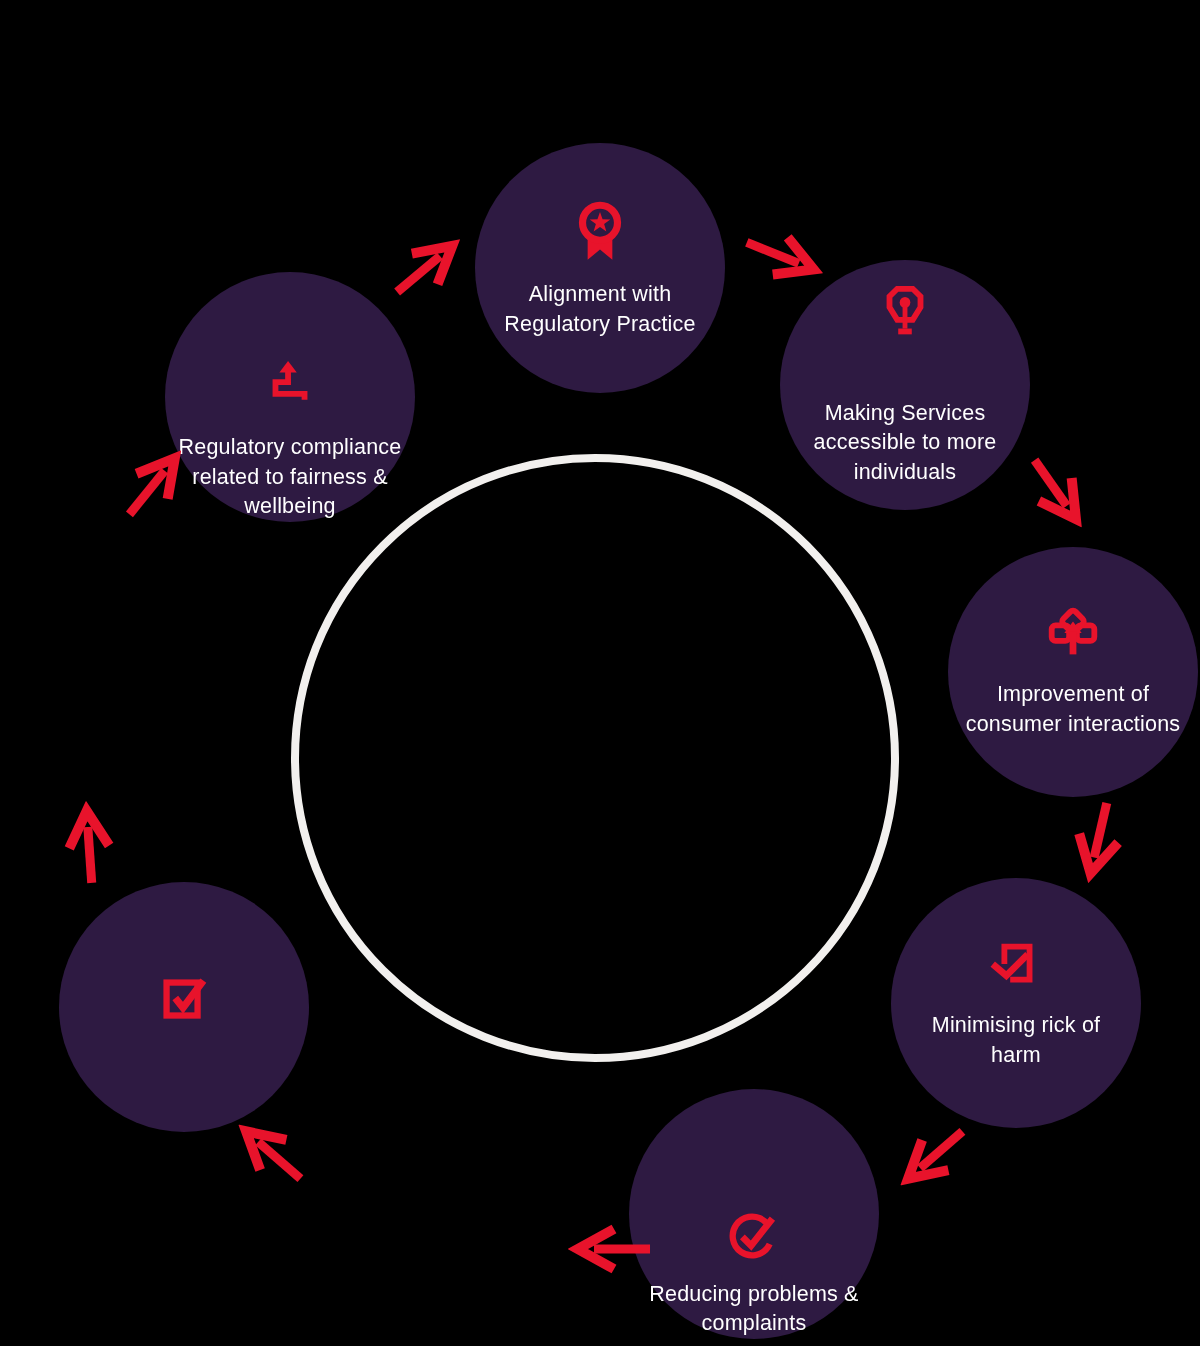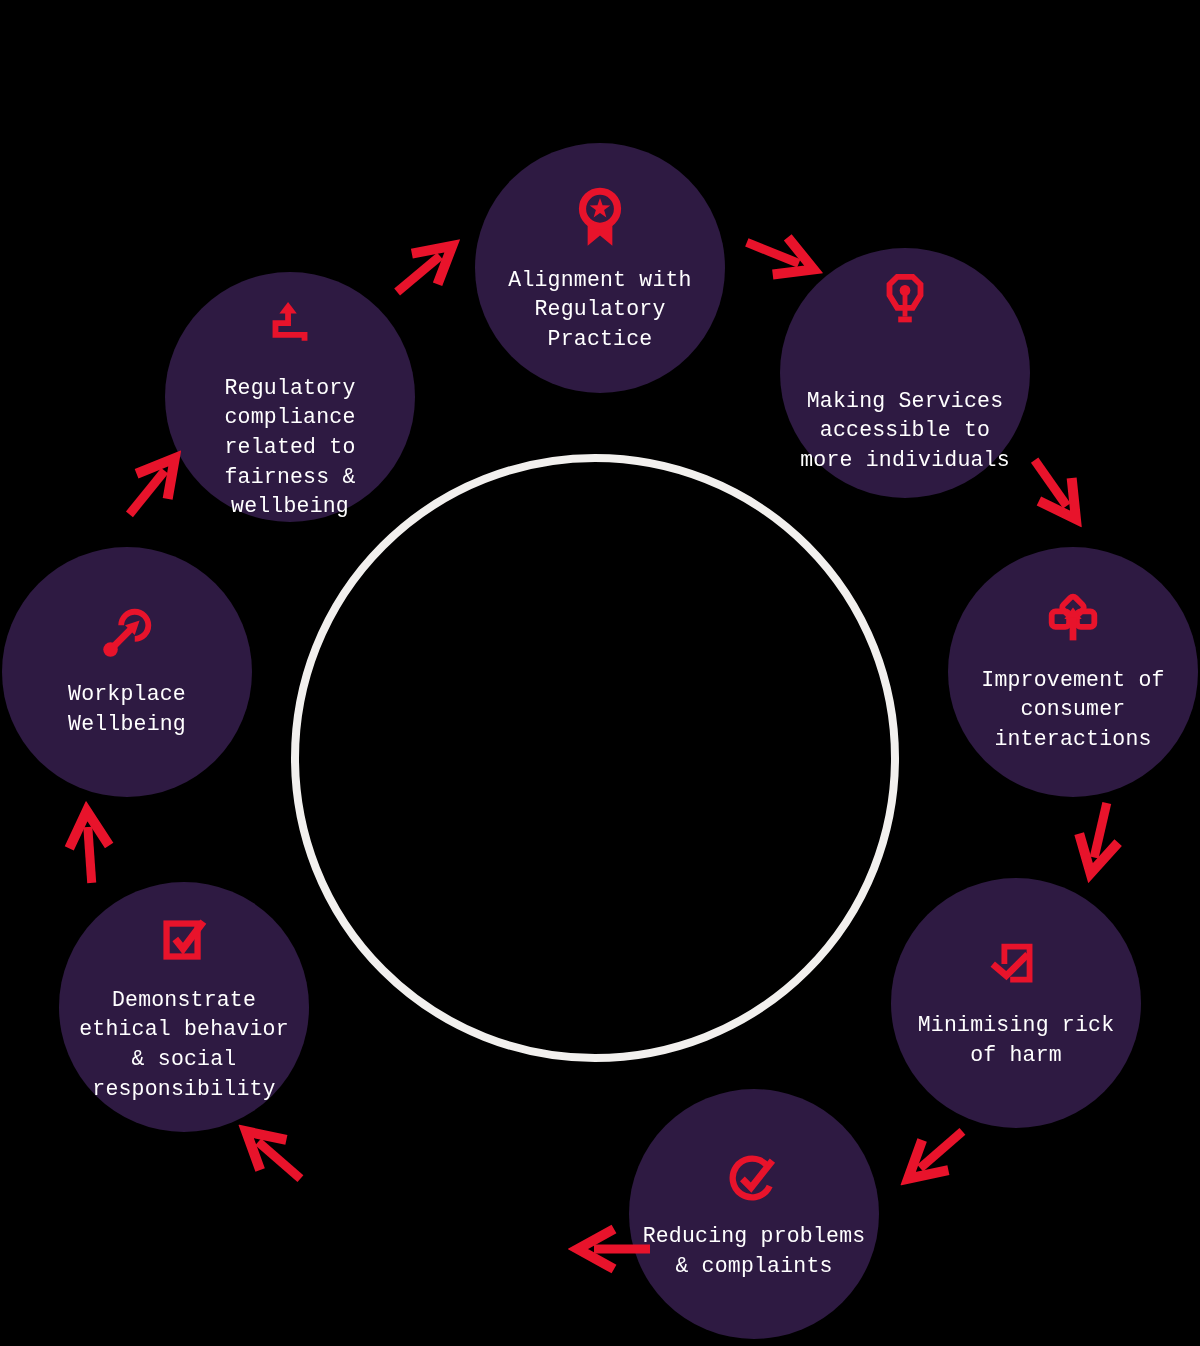--- a/index.html
+++ b/index.html
@@ -10,21 +10,21 @@
     --ring:#f2f0ee;
   }
   html,body{margin:0;padding:0;}
   body{background:var(--background);}
   .stage{
     position:relative;
     width:1200px;
     height:1346px;
     background:var(--background);
     overflow:hidden;
-    font-family:Liberation Mono, monospace;
+    font-family:Liberation Sans, sans-serif;
   }
   .center-ring{
     position:absolute;
     left:291px; top:454px;
     width:608px; height:608px;
     border:8px solid var(--ring);
     border-radius:50%;
     box-sizing:border-box;
   }
   .node{
@@ -47,24 +47,24 @@
   }
   .node .label{
     color:var(--label-text);
     font-size:21.5px;
     line-height:1.38;
     letter-spacing:.2px;
     font-weight:400;
   }
   
   .n1{left:475px; top:143px;}
-  .n2{left:780px; top:248px;gap:40px;}
+  .n2{left:780px; top:260px;gap:40px;}
   .n3{left:948px; top:547px;}
   .n4{left:891px; top:878px;}
-  .n5{left:629px; top:1089px;}
+  .n5{left:629px; top:1089px;justify-content:flex-end;}
   .n6{left:312px; top:1091px;}
   .n7{left:59px;  top:882px;}
   .n8{left:2px;   top:547px;}
   .n9{left:165px; top:272px;justify-content:flex-end;}
   .flow-arrow{
     position:absolute;
     width:86px; height:52px;
     color:var(--accent-red);
     line-height:0;
   }
@@ -144,34 +144,22 @@
   </div>
 
 
   <div class="node n7">
     <span class="icon">
       <svg width="62" height="62" viewBox="0 0 64 64">
         <rect x="14" y="14" width="32" height="34" fill="none" stroke="currentColor" stroke-width="6.5"></rect>
         <path d="M23 30 L31 40 L52 12" fill="none" stroke="currentColor" stroke-width="7.5"></path>
       </svg>
     </span>
-    <div class="label">Demonstrate ethical behavior &amp; social responsibility</div>
-  </div>
-
-  <div class="node n8">
-    <span class="icon">
-      <svg width="62" height="62" viewBox="0 0 64 64">
-        <path d="M40 36 A 14 14 0 1 0 26 22" fill="none" stroke="currentColor" stroke-width="6"></path>
-        <line x1="16" y1="46" x2="36" y2="26" stroke="currentColor" stroke-width="7"></line>
-        <circle cx="15" cy="47" r="7.5" fill="currentColor"></circle>
-        <polygon points="45,17 40,32 30,22" fill="currentColor"></polygon>
-      </svg>
-    </span>
-    <div class="label">Workplace Wellbeing</div>
-  </div>
+  </div>
+
 
   <div class="node n9">
     <span class="icon">
       <svg width="62" height="62" viewBox="0 0 64 64">
         <polygon points="30,4 21,16 39,16" fill="currentColor"></polygon>
         <path d="M30 14 L30 26 L17 26 L17 38 L47 38 L47 44" fill="none" stroke="currentColor" stroke-width="6"></path>
       </svg>
     </span>
     <div class="label">Regulatory compliance related to fairness &amp; wellbeing</div>
   </div>

